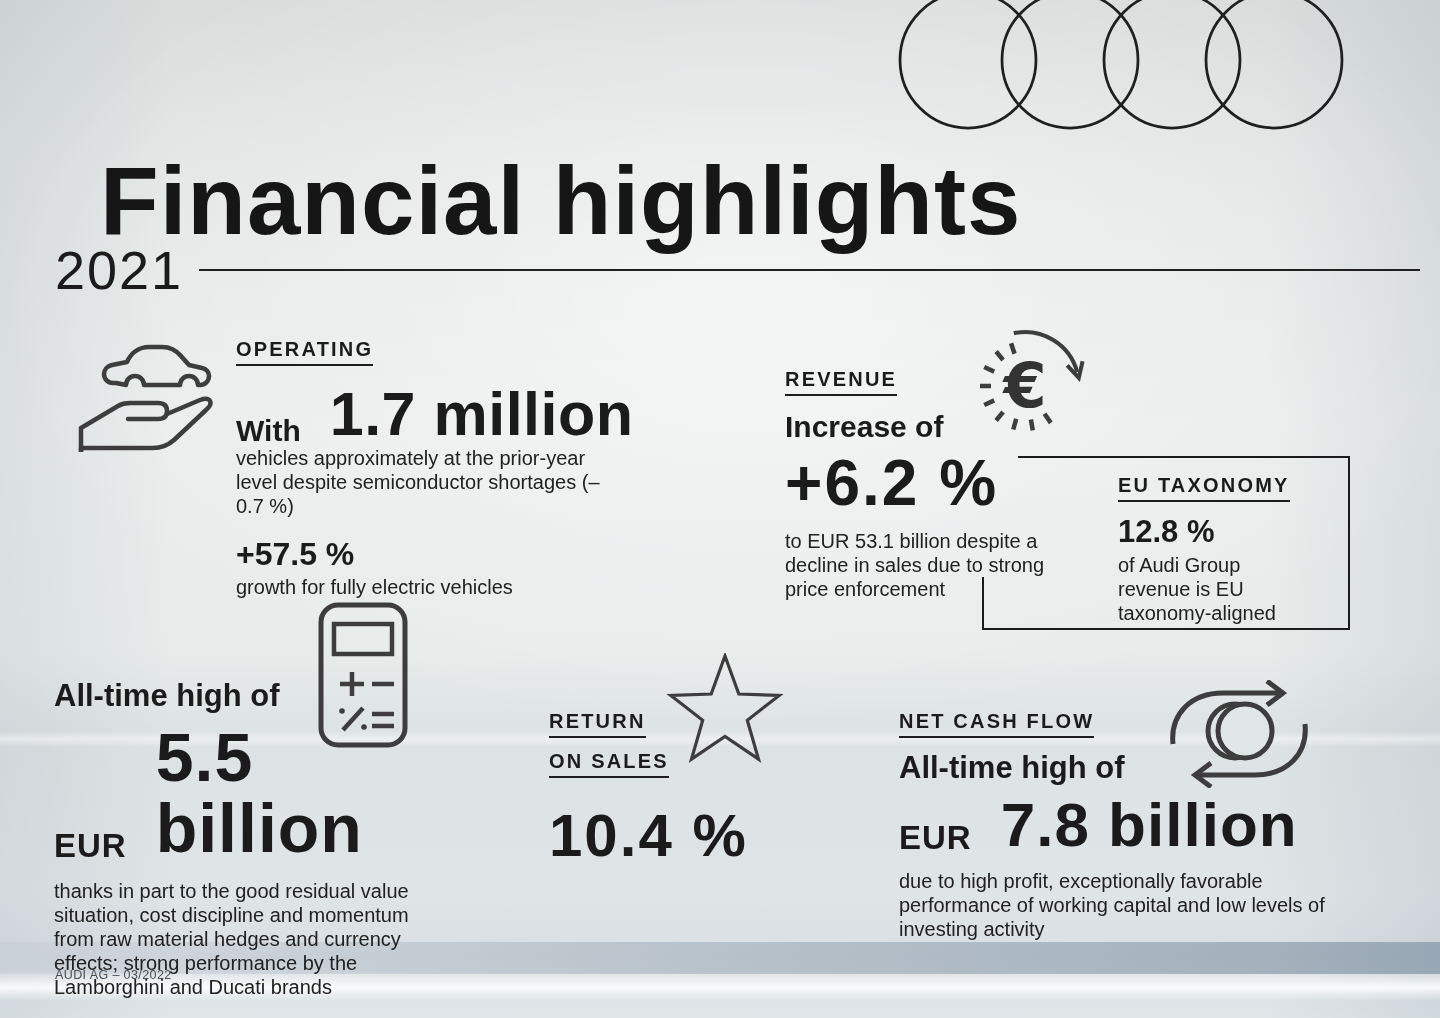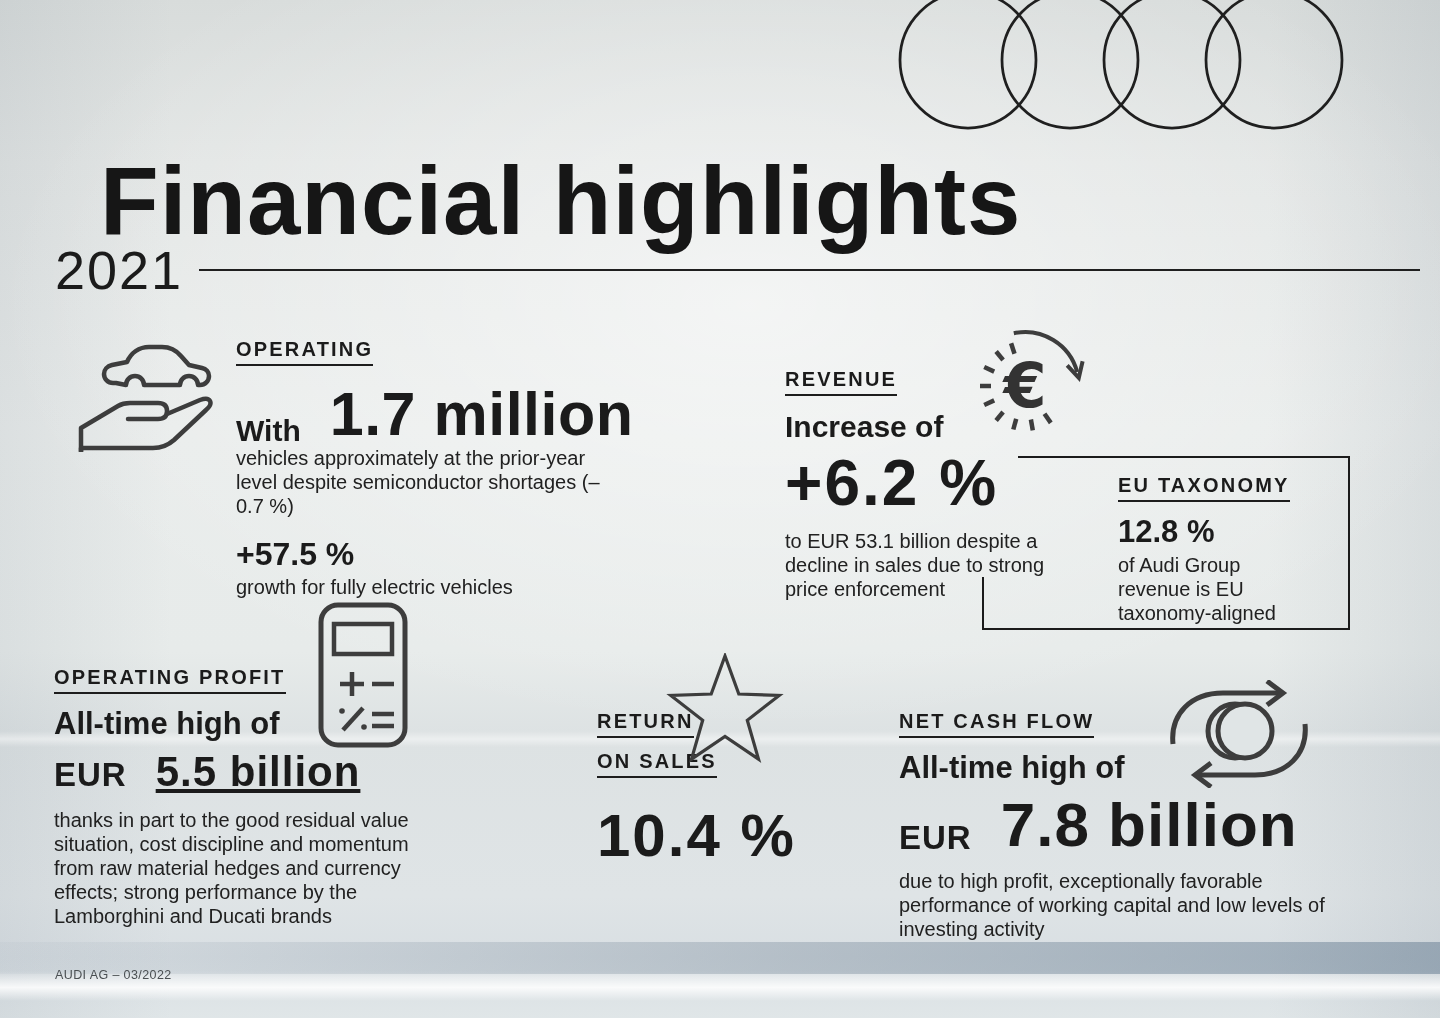--- a/index.html
+++ b/index.html
@@ -118,30 +118,29 @@
     <path d="M22,82 h24 M34,70 v24" stroke-width="4.5"></path>
     <path d="M54,82 h22" stroke-width="4.5"></path>
     <path d="M25,128 L45,106" stroke-width="4.5"></path>
     <path d="M54,112 h22 M54,124 h22" stroke-width="4.5"></path>
   </g>
   <circle cx="24" cy="109" r="2.8" fill="#3d3d3d"></circle>
   <circle cx="46" cy="125" r="2.8" fill="#3d3d3d"></circle>
 </svg>
 
 <div class="abs" style="left:54px;top:666px;width:420px;">
-  <span class="label">OPERATING PROFIT</span>
   <div class="lead-lg">All-time high of</div>
   <div class="bigrow" style="margin-top:8px;">
     <span class="cur">EUR</span>
-    <span class="big" style="font-size:42px;letter-spacing:1px;text-decoration:underline;">5.5 billion</span>
+    <span class="big" style="font-size:68px;letter-spacing:1px;">5.5 billion</span>
   </div>
   <div class="body" style="margin-top:14px;width:400px;">thanks in part to the good residual value situation, cost discipline and momentum from raw material hedges and currency effects; strong performance by the Lamborghini and Ducati brands</div>
 </div>
 
-<div class="abs" style="left:549px;top:710px;width:240px;margin-left:48px;">
+<div class="abs" style="left:549px;top:710px;width:240px;">
   <div><span class="label">RETURN</span></div>
   <div style="margin-top:12px;"><span class="label">ON SALES</span></div>
   <div class="big" style="font-size:60px;letter-spacing:2px;margin-top:26px;">10.4 %</div>
 </div>
 
 <svg class="abs" style="left:666px;top:653px;" width="118" height="118" viewBox="0 0 118 118">
   <polygon points="59,3 72.8,41 113.2,42.4 81.3,67.3 92.5,106.1 59,83.5 25.5,106.1 36.7,67.3 4.8,42.4 45.2,41" fill="none" stroke="#3d3d3d" stroke-width="3.2" stroke-linejoin="miter"></polygon>
 </svg>
 
 <svg class="abs" style="left:1163px;top:680px;" width="152" height="108" viewBox="0 0 152 108">

